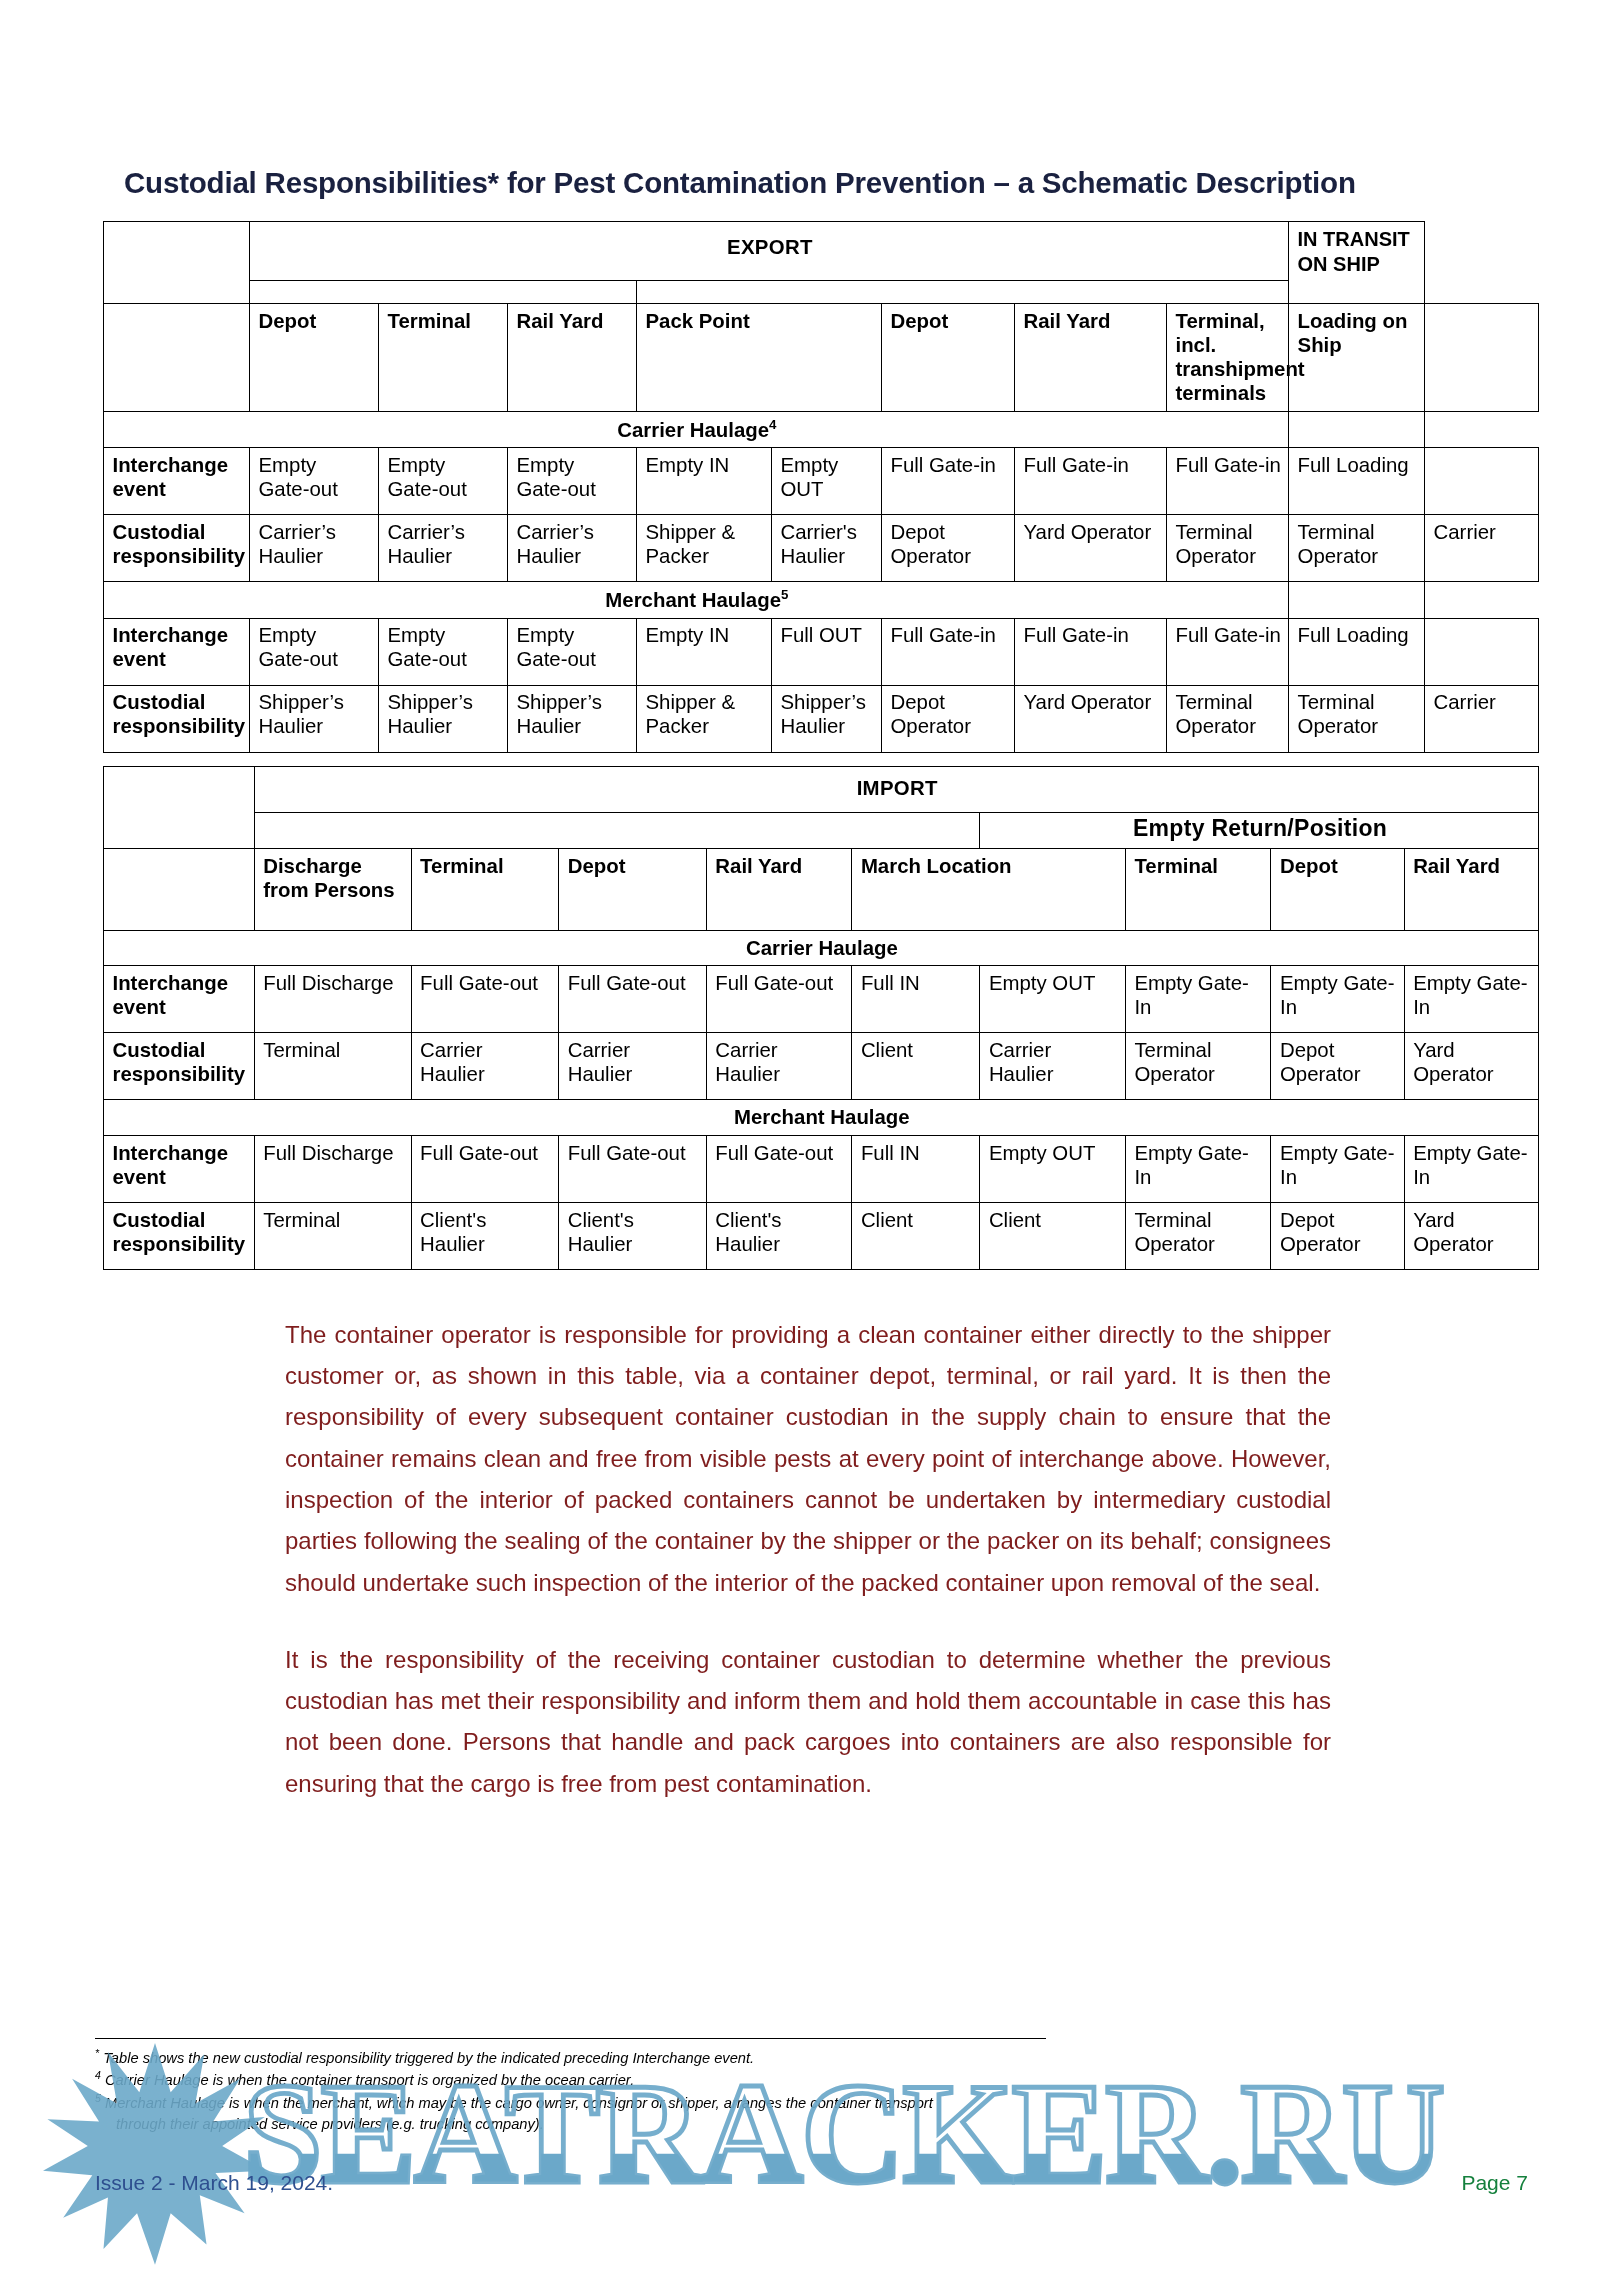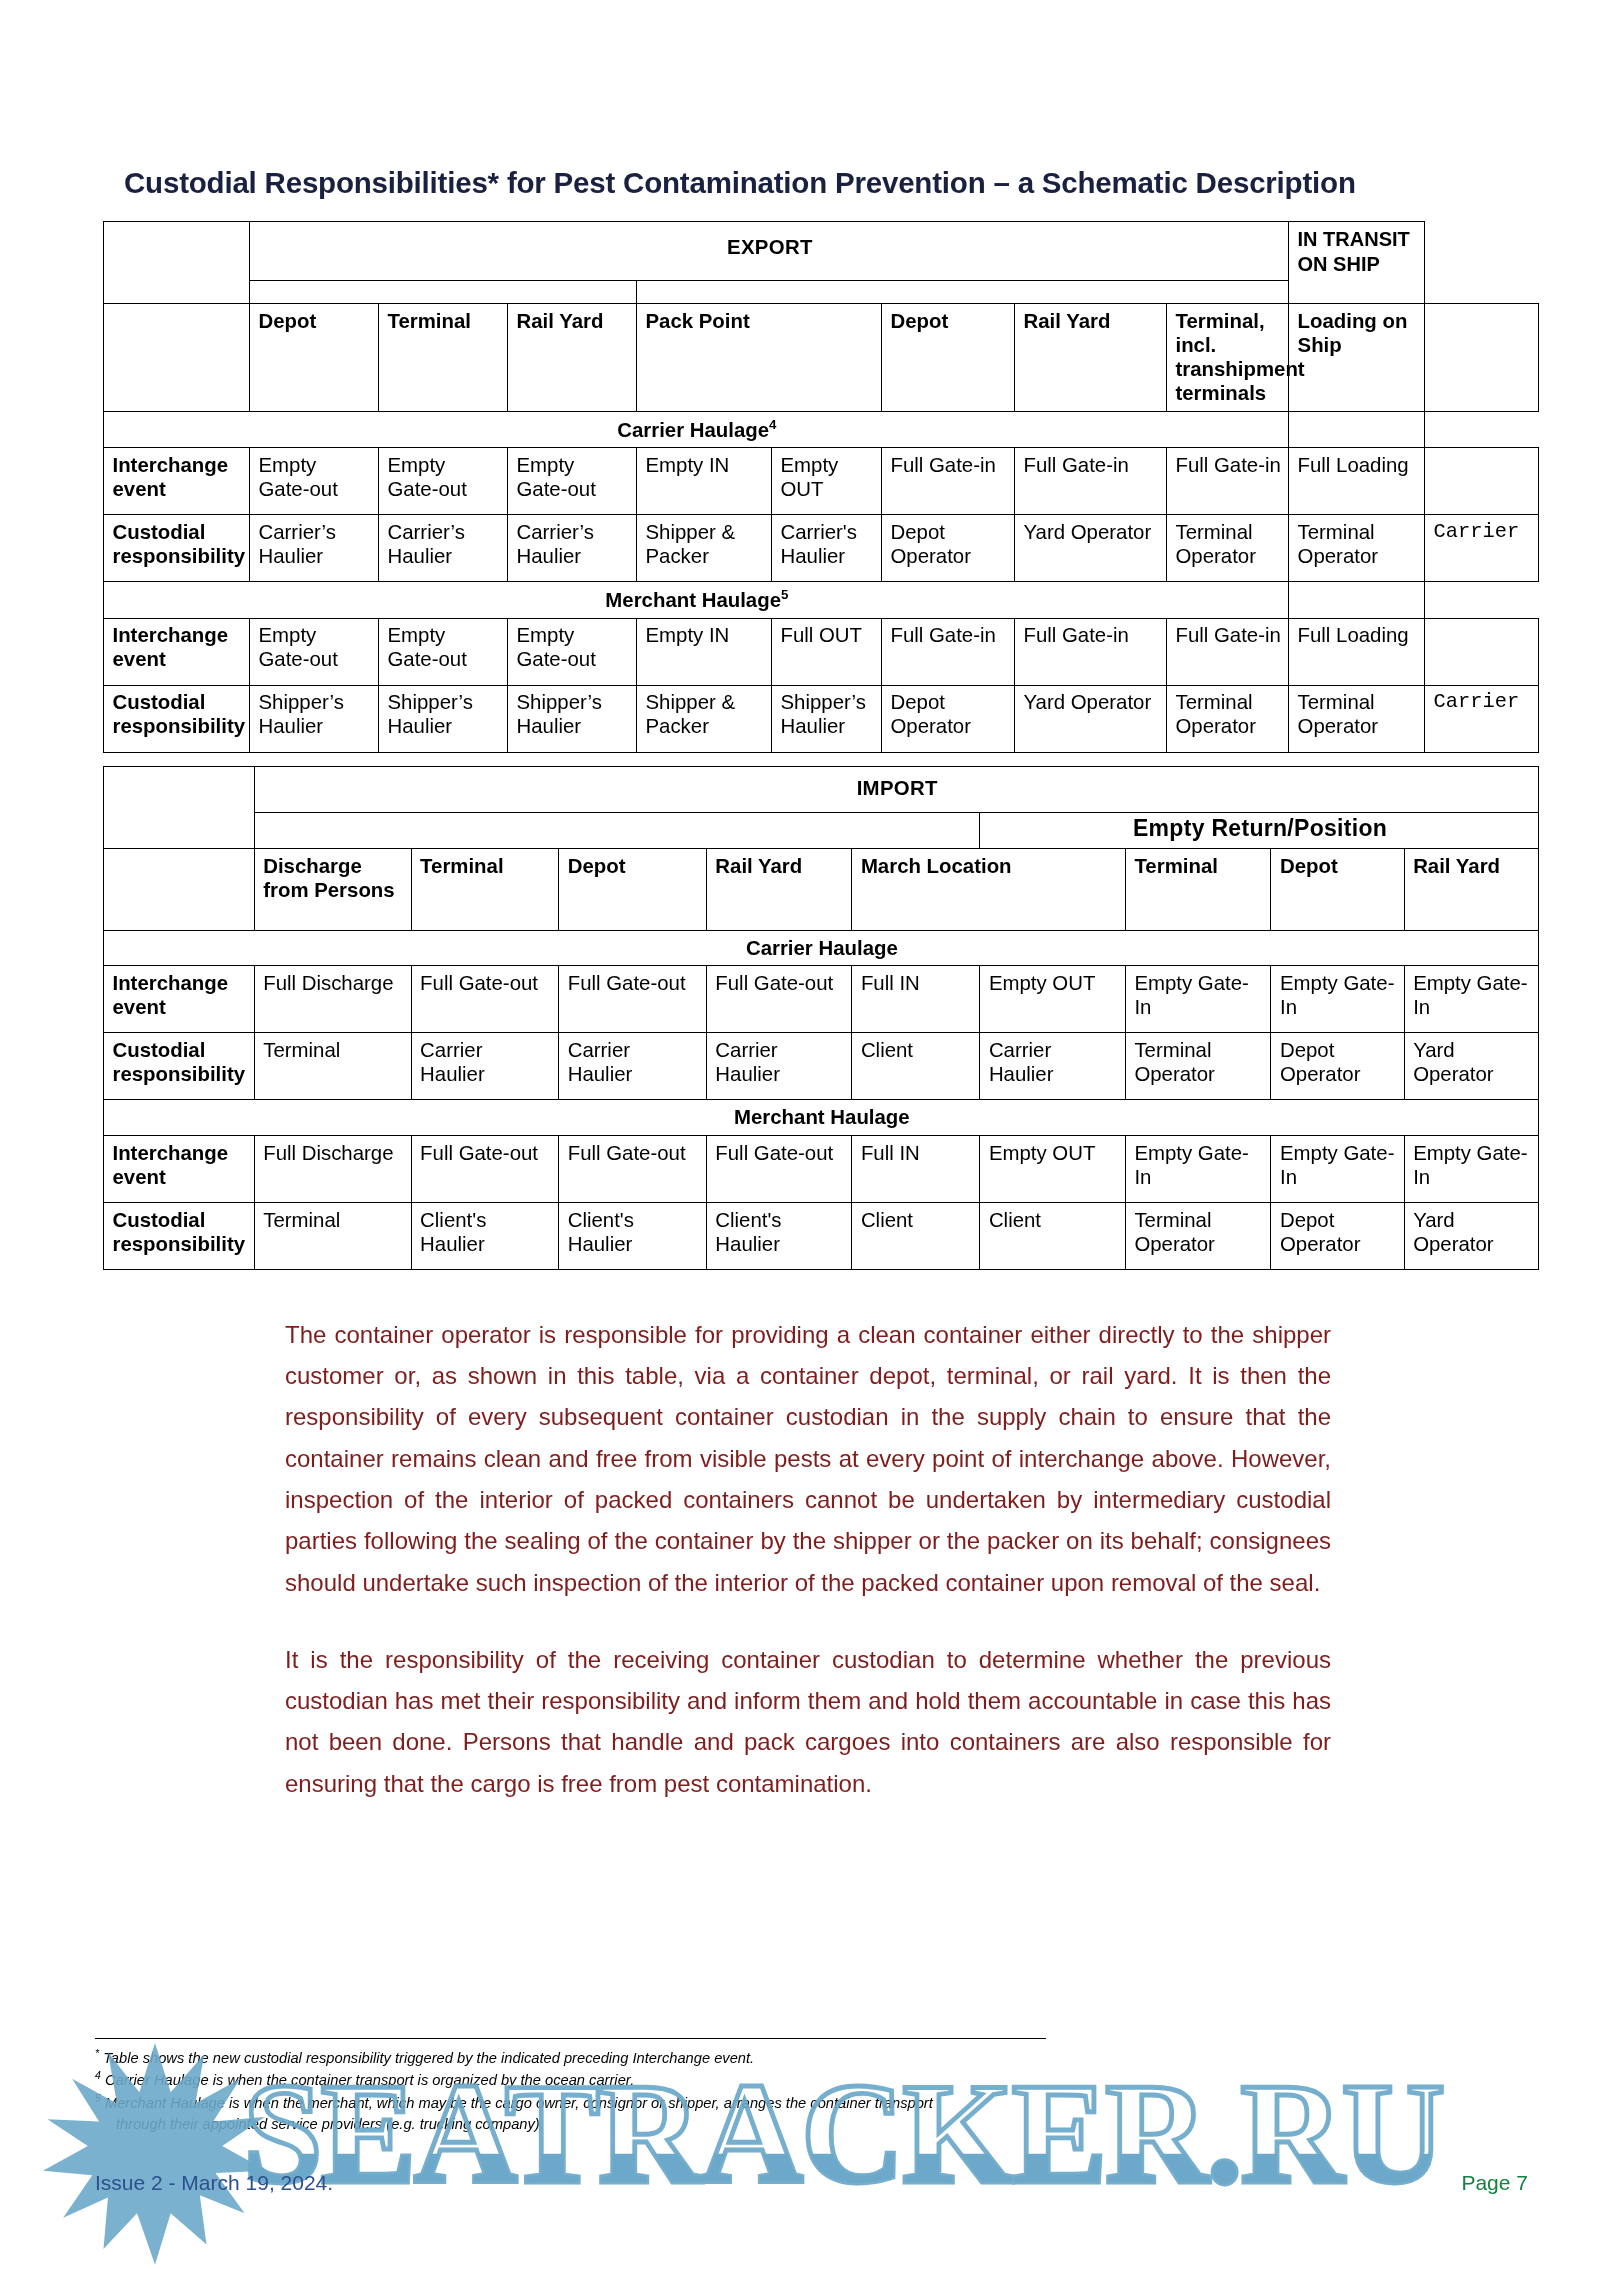--- a/index.html
+++ b/index.html
@@ -37,21 +37,21 @@
     margin-left: 2.9px;
   }
   table.grid td {
     border: 1.3px solid #000000;
     font-size: 20.4px;
     line-height: 1.18;
     padding: 4.8px 6.7px 5.7px 8.6px;
     vertical-align: top;
     color: #000;
   }
-  td.nb-top    { border-top: none; font-family: Liberation Mono, monospace; }
+  td.nb-top    { border-top: none; }
   td.nb-bottom { border-bottom: none; }
   td.noborder  { border: none; }
   .b  { font-weight: bold; }
   .sec-band { text-align: center; font-weight: bold; font-size: 21px; padding-top: 6.7px; padding-bottom: 7.6px; }
   .bighead { text-align: center; font-weight: bold; font-size: 24px; letter-spacing: 0.3px; }
   .sup { font-size: 13.3px; vertical-align: super; font-weight: bold; }
   .tall { height: 82px; }
   .rowtall { height: 67px; }
 
   .spacer-tables { height: 13.3px; }

